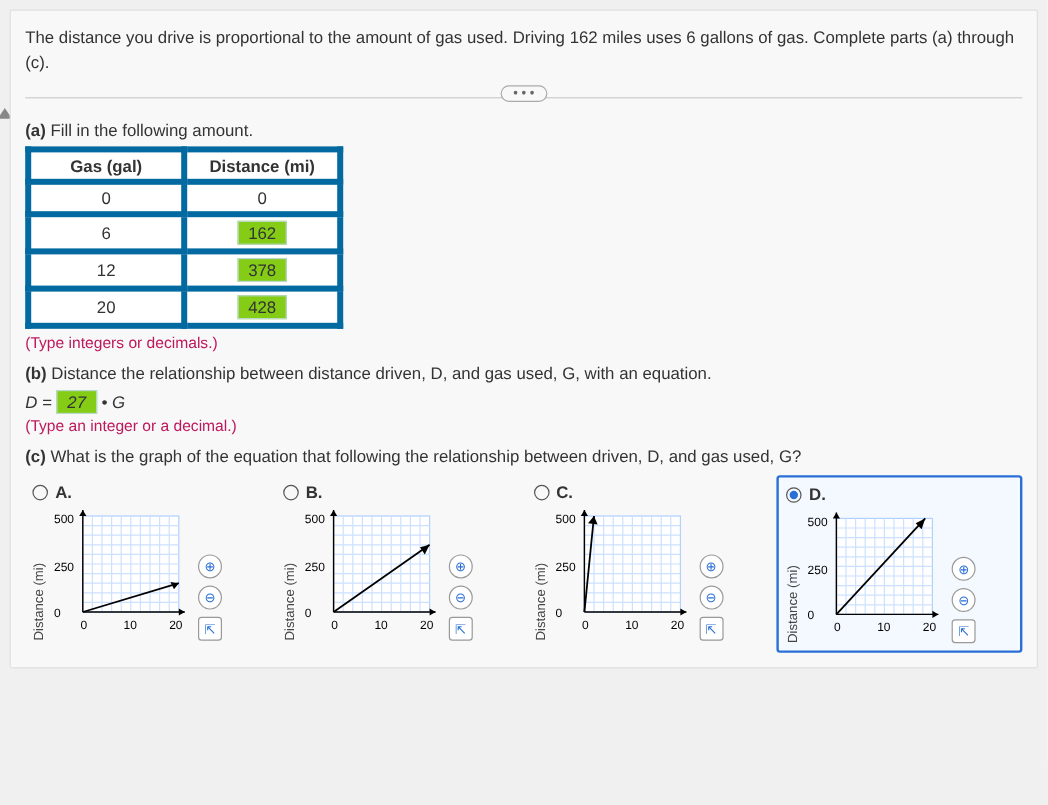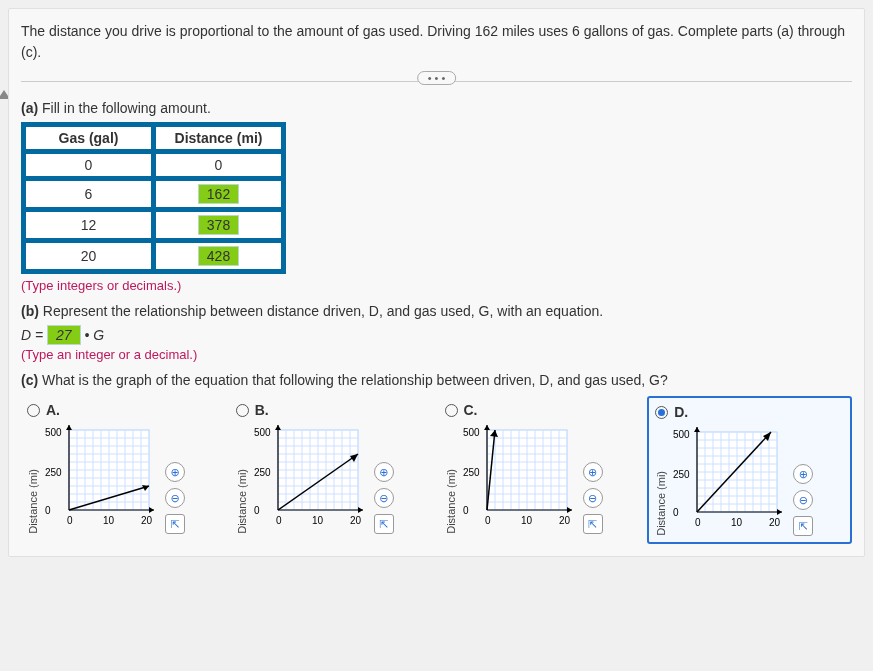--- a/index.html
+++ b/index.html
@@ -181,21 +181,21 @@
         <td>20</td>
         <td><span class="answer-box">428</span></td>
       </tr>
     </tbody>
       </table>
   </div>
   <div class="hint">(Type integers or decimals.)</div>
 
   <div style="margin-bottom:6px;">
     <span class="part-label">(b)</span>
-    <span>Represent the relationship between distance driven, D, and gas used, G, with an equation.</span>
+    <span>Distance the relationship between distance driven, D, and gas used, G, with an equation.</span>
   </div>
   <div class="equation">
     <span>D =</span>
     <span class="answer-box">27</span>
     <span>• G</span>
   </div>
   <div class="hint">(Type an integer or a decimal.)</div>
 
   <div style="margin-bottom:6px;">
     <span class="part-label">(c)</span>

